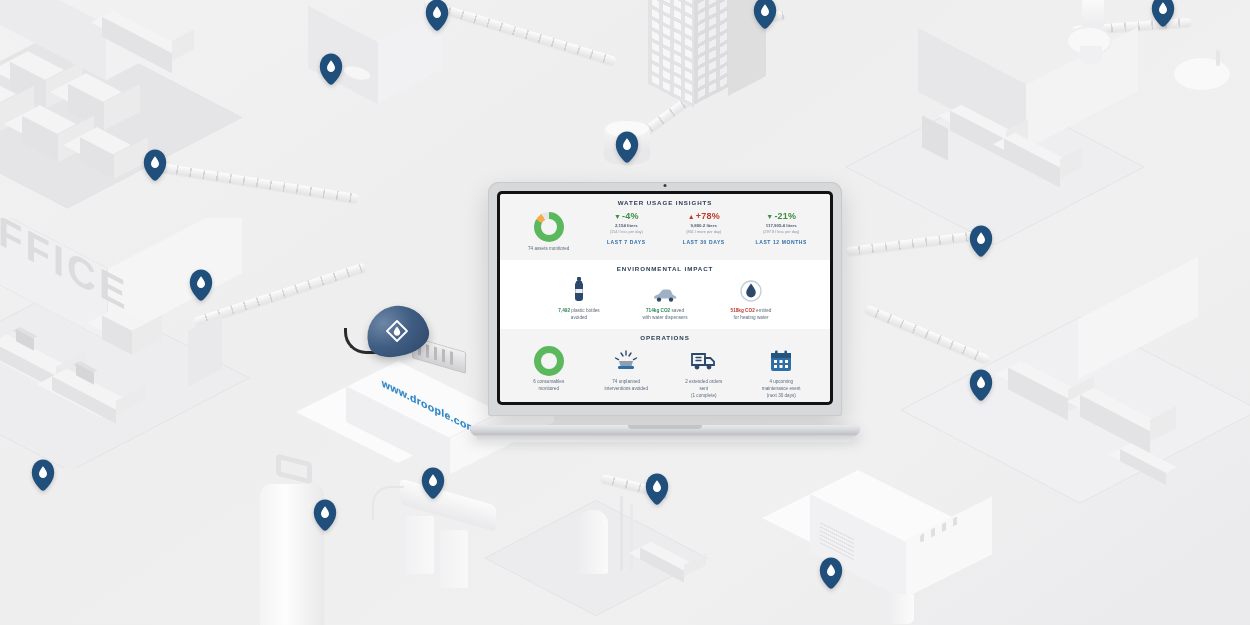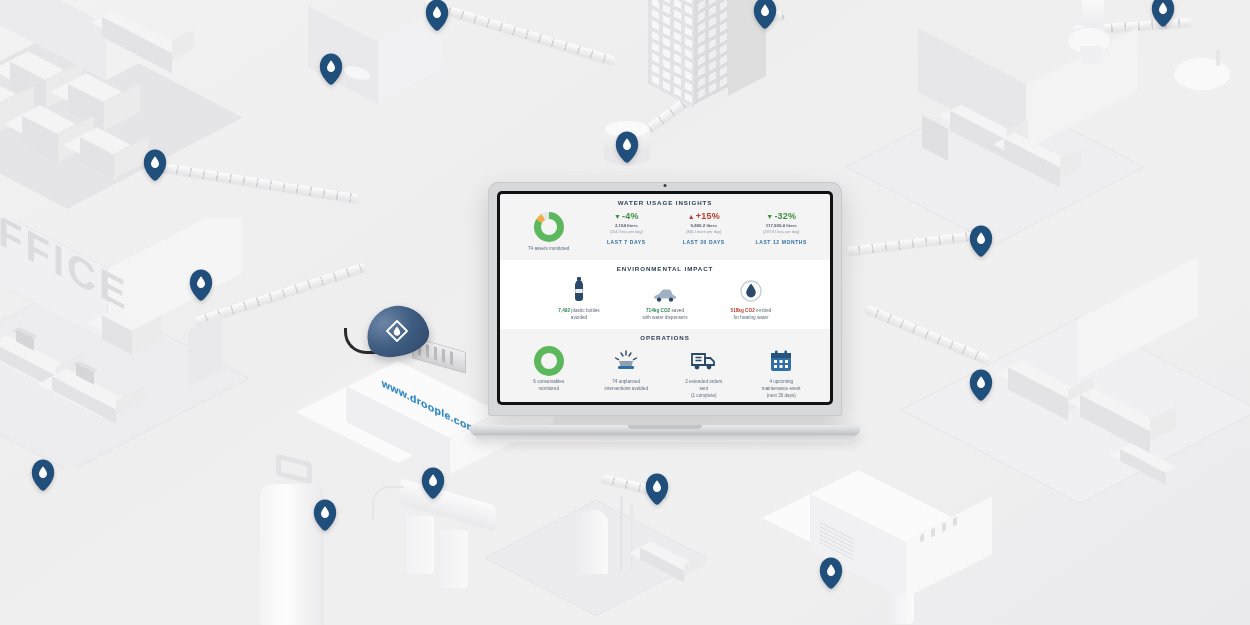--- a/index.html
+++ b/index.html
@@ -514,30 +514,30 @@
                   <div class="pct down">
                     <span class="arrow">▼</span><span>-4%</span>
                   </div>
                   <div class="sub1">2,154 liters</div>
                   <div class="sub2">(154 l less per day)</div>
                   <div class="period">LAST 7 DAYS</div>
                 </div>
 
                 <div class="cell">
                   <div class="pct up">
-                    <span class="arrow">▲</span><span>+15%</span>
+                    <span class="arrow">▲</span><span>+78%</span>
                   </div>
                   <div class="sub1">9,800.2 liters</div>
                   <div class="sub2">(801 l more per day)</div>
                   <div class="period">LAST 30 DAYS</div>
                 </div>
 
                 <div class="cell">
                   <div class="pct down">
-                    <span class="arrow">▼</span><span>-32%</span>
+                    <span class="arrow">▼</span><span>-21%</span>
                   </div>
                   <div class="sub1">117,905.4 liters</div>
                   <div class="sub2">(297.8 l less per day)</div>
                   <div class="period">LAST 12 MONTHS</div>
                 </div>
 
               </div>
             </div>
 
             <div class="sect">

